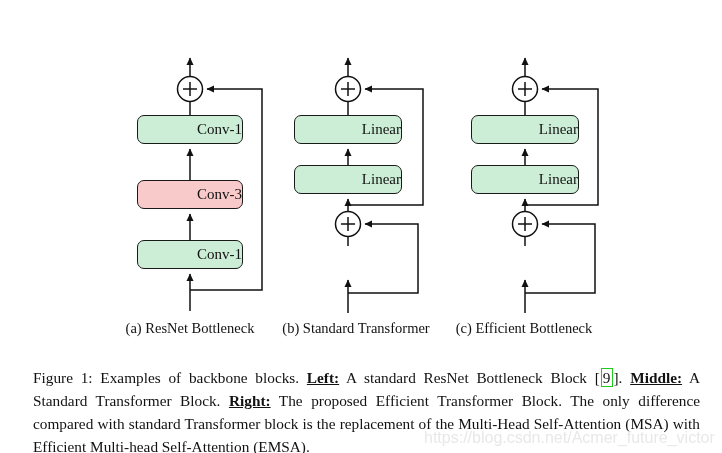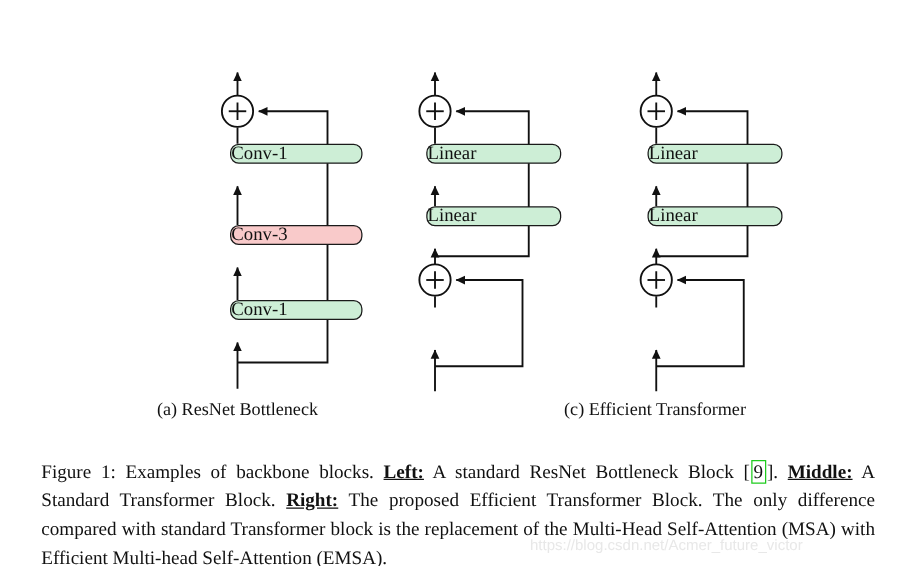--- a/index.html
+++ b/index.html
@@ -13,30 +13,29 @@
     color: #111;
   }
   .connectors {
     position: absolute;
     left: 0; top: 0;
     width: 722px; height: 453px;
     pointer-events: none;
   }
   .block {
     position: absolute;
-    height: 16px;
+    height: 29px;
     border: 1.5px solid #1a1a1a;
     border-radius: 7px;
     box-sizing: border-box;
     display: flex;
     align-items: center;
-    justify-content: flex-start;
+    justify-content: flex-end;
     font-size: 15px;
     line-height: 1;
-    margin-left: 47px;
   }
   .block.green { background: var(--block-green, #cdeed6); }
   .block.pink  { background: var(--block-pink,  #f9caca); }
   .subcaption {
     position: absolute;
     top: 320px;
     width: 200px;
     text-align: center;
     font-size: 14.5px;
     white-space: nowrap;
@@ -55,21 +54,21 @@
   .cite {
     border: 1.5px solid var(--citation-green, #1ecb1e);
     padding: 0 1px;
     margin: 0 1px;
   }
   .watermark {
     position: absolute;
     left: 424px;
     top: 429px;
     font-family: "Liberation Sans", sans-serif;
-    font-size: 12px;
+    font-size: 16px;
     color: var(--watermark-gray, #e8e8e8);
     white-space: nowrap;
   }
 </style>
 </head>
 <body>
 
 <div class="screenshot">
 
   <svg class="connectors" viewBox="0 0 722 453" aria-hidden="true">
@@ -140,19 +139,20 @@
   </div>
 
   <div class="block green" style="left:471px; top:115px; width:108px;">
     <span>Linear</span>
   </div>
   <div class="block green" style="left:471px; top:165px; width:108px;">
     <span>Linear</span>
   </div>
 
   <div class="subcaption" style="left:90px;">(a) ResNet Bottleneck</div>
-  <div class="subcaption" style="left:424px;">(c) Efficient Transformer</div>
+  <div class="subcaption" style="left:256px;">(b) Standard Transformer</div>
+  <div class="subcaption" style="left:424px;">(c) Efficient Bottleneck</div>
 
   <p class="fig-caption"><span>Figure 1: Examples of backbone blocks. </span><b>Left:</b><span> A standard ResNet Bottleneck Block [</span><span class="cite">9</span><span>]. </span><b>Middle:</b><span> A Standard Transformer Block. </span><b>Right:</b><span> The proposed Efficient Transformer Block. The only difference compared with standard Transformer block is the replacement of the Multi-Head Self-Attention (MSA) with Efficient Multi-head Self-Attention (EMSA).</span></p>
 
   <div class="watermark">https://blog.csdn.net/Acmer_future_victor</div>
 
 </div>
 
 </body></html>

